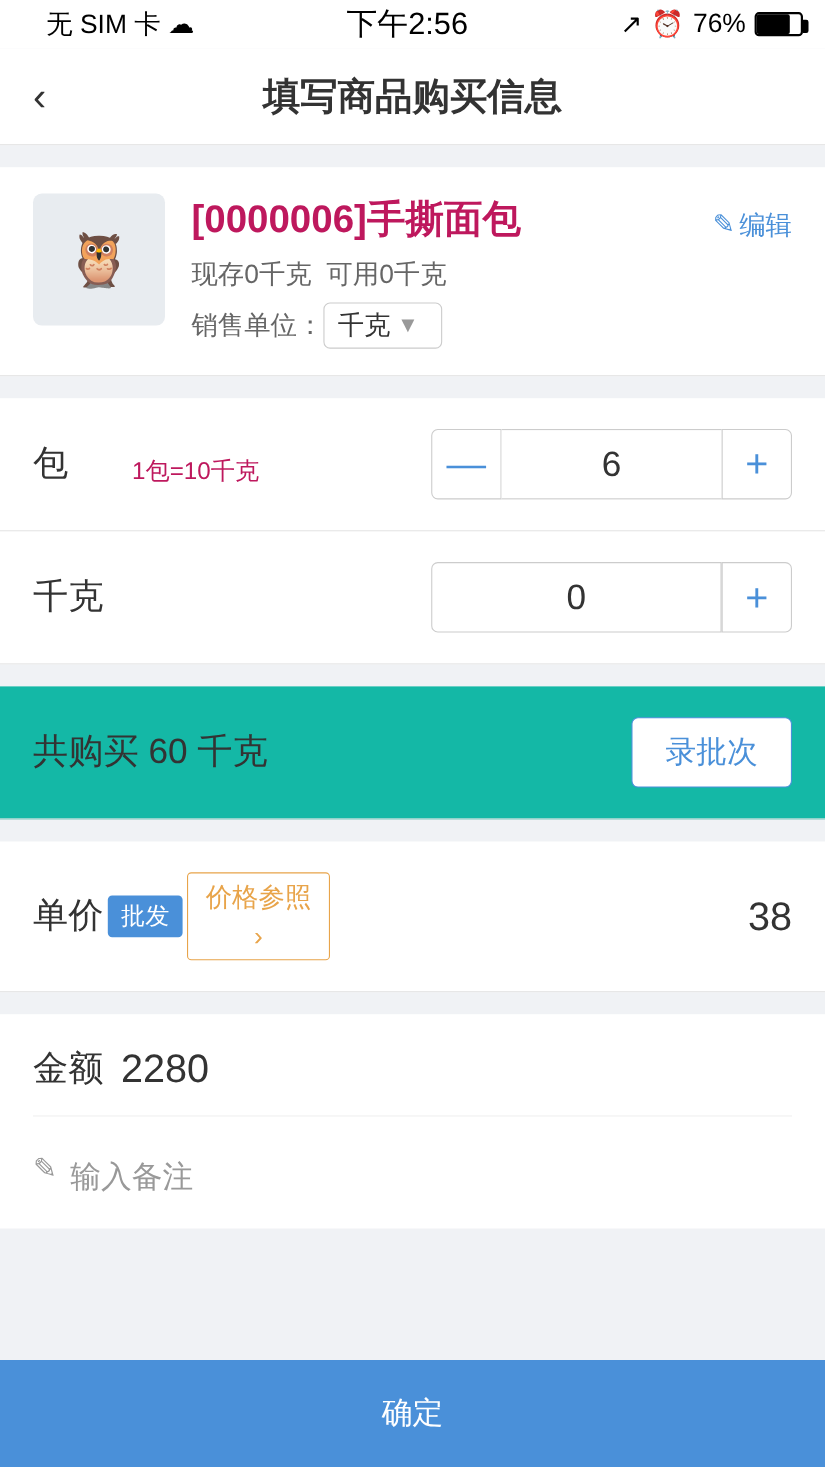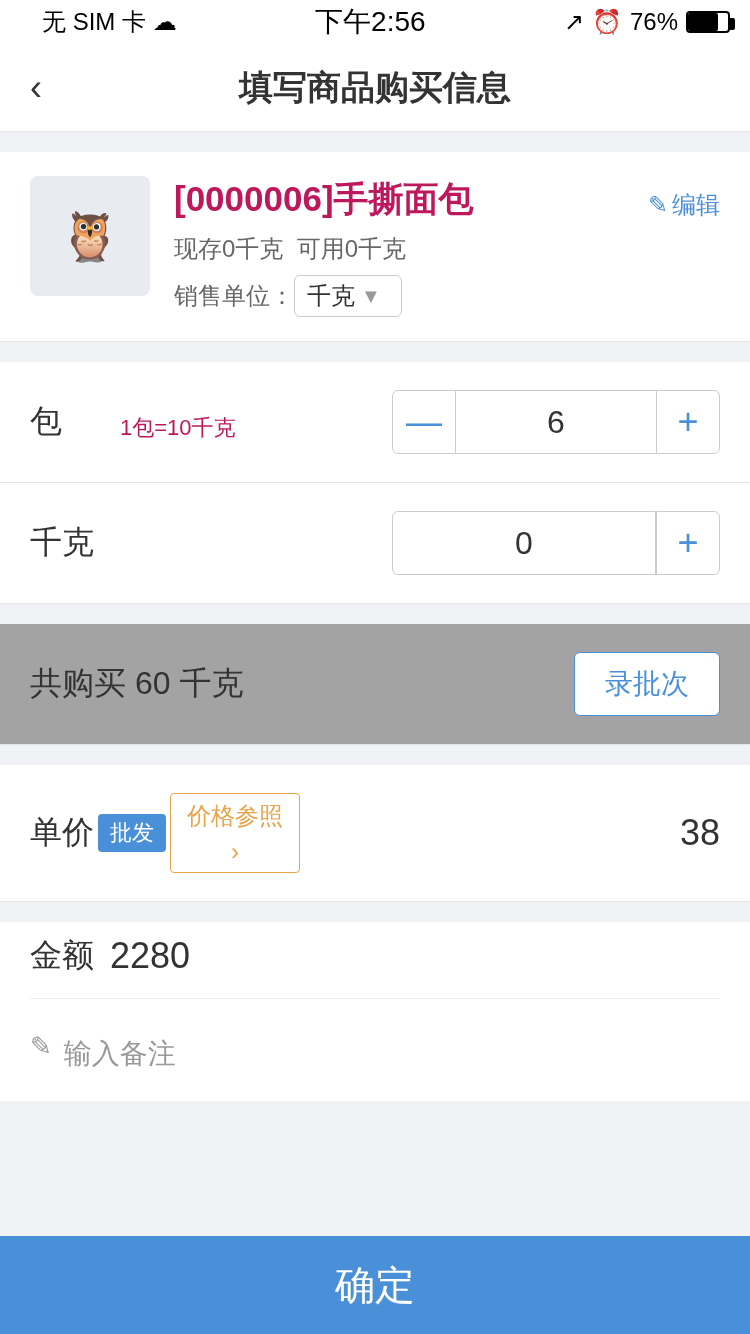--- a/index.html
+++ b/index.html
@@ -182,21 +182,21 @@
       border: 1.5px solid #ccc;
       border-radius: 6px 0 0 6px;
       text-align: center;
       font-size: 32px;
       color: #333;
       background: #fff;
     }
 
     
     .total-row {
-      background: #a3a3a3;
+      background: #14b8a6;
       padding: 28px 30px;
       display: flex;
       align-items: center;
       justify-content: space-between;
       margin-top: 20px;
       border-bottom: 1px solid #e5e5e5;
     }
     .total-text {
       font-size: 32px;
       color: #333;
@@ -251,21 +251,21 @@
       margin-left: auto;
       font-size: 36px;
       color: #333;
       font-weight: 500;
     }
 
     
     .amount-section {
       background: #fff;
       margin-top: 20px;
-      padding: 12px 30px 0 30px;
+      padding: 28px 30px 0 30px;
     }
     .amount-row {
       display: flex;
       align-items: center;
       gap: 16px;
       padding-bottom: 20px;
     }
     .amount-label {
       font-size: 32px;
       color: #333;
@@ -303,21 +303,21 @@
       left: 0;
       width: 750px;
       height: 98px;
       background: #4a90d9;
       display: flex;
       align-items: center;
       justify-content: center;
       cursor: pointer;
     }
     .confirm-text {
-      font-size: 40px;
+      font-size: 28px;
       color: #fff;
       font-weight: 500;
     }
 
     .page-wrapper {
       padding-bottom: 98px;
     }
   </style>
 </head>
 <body>

